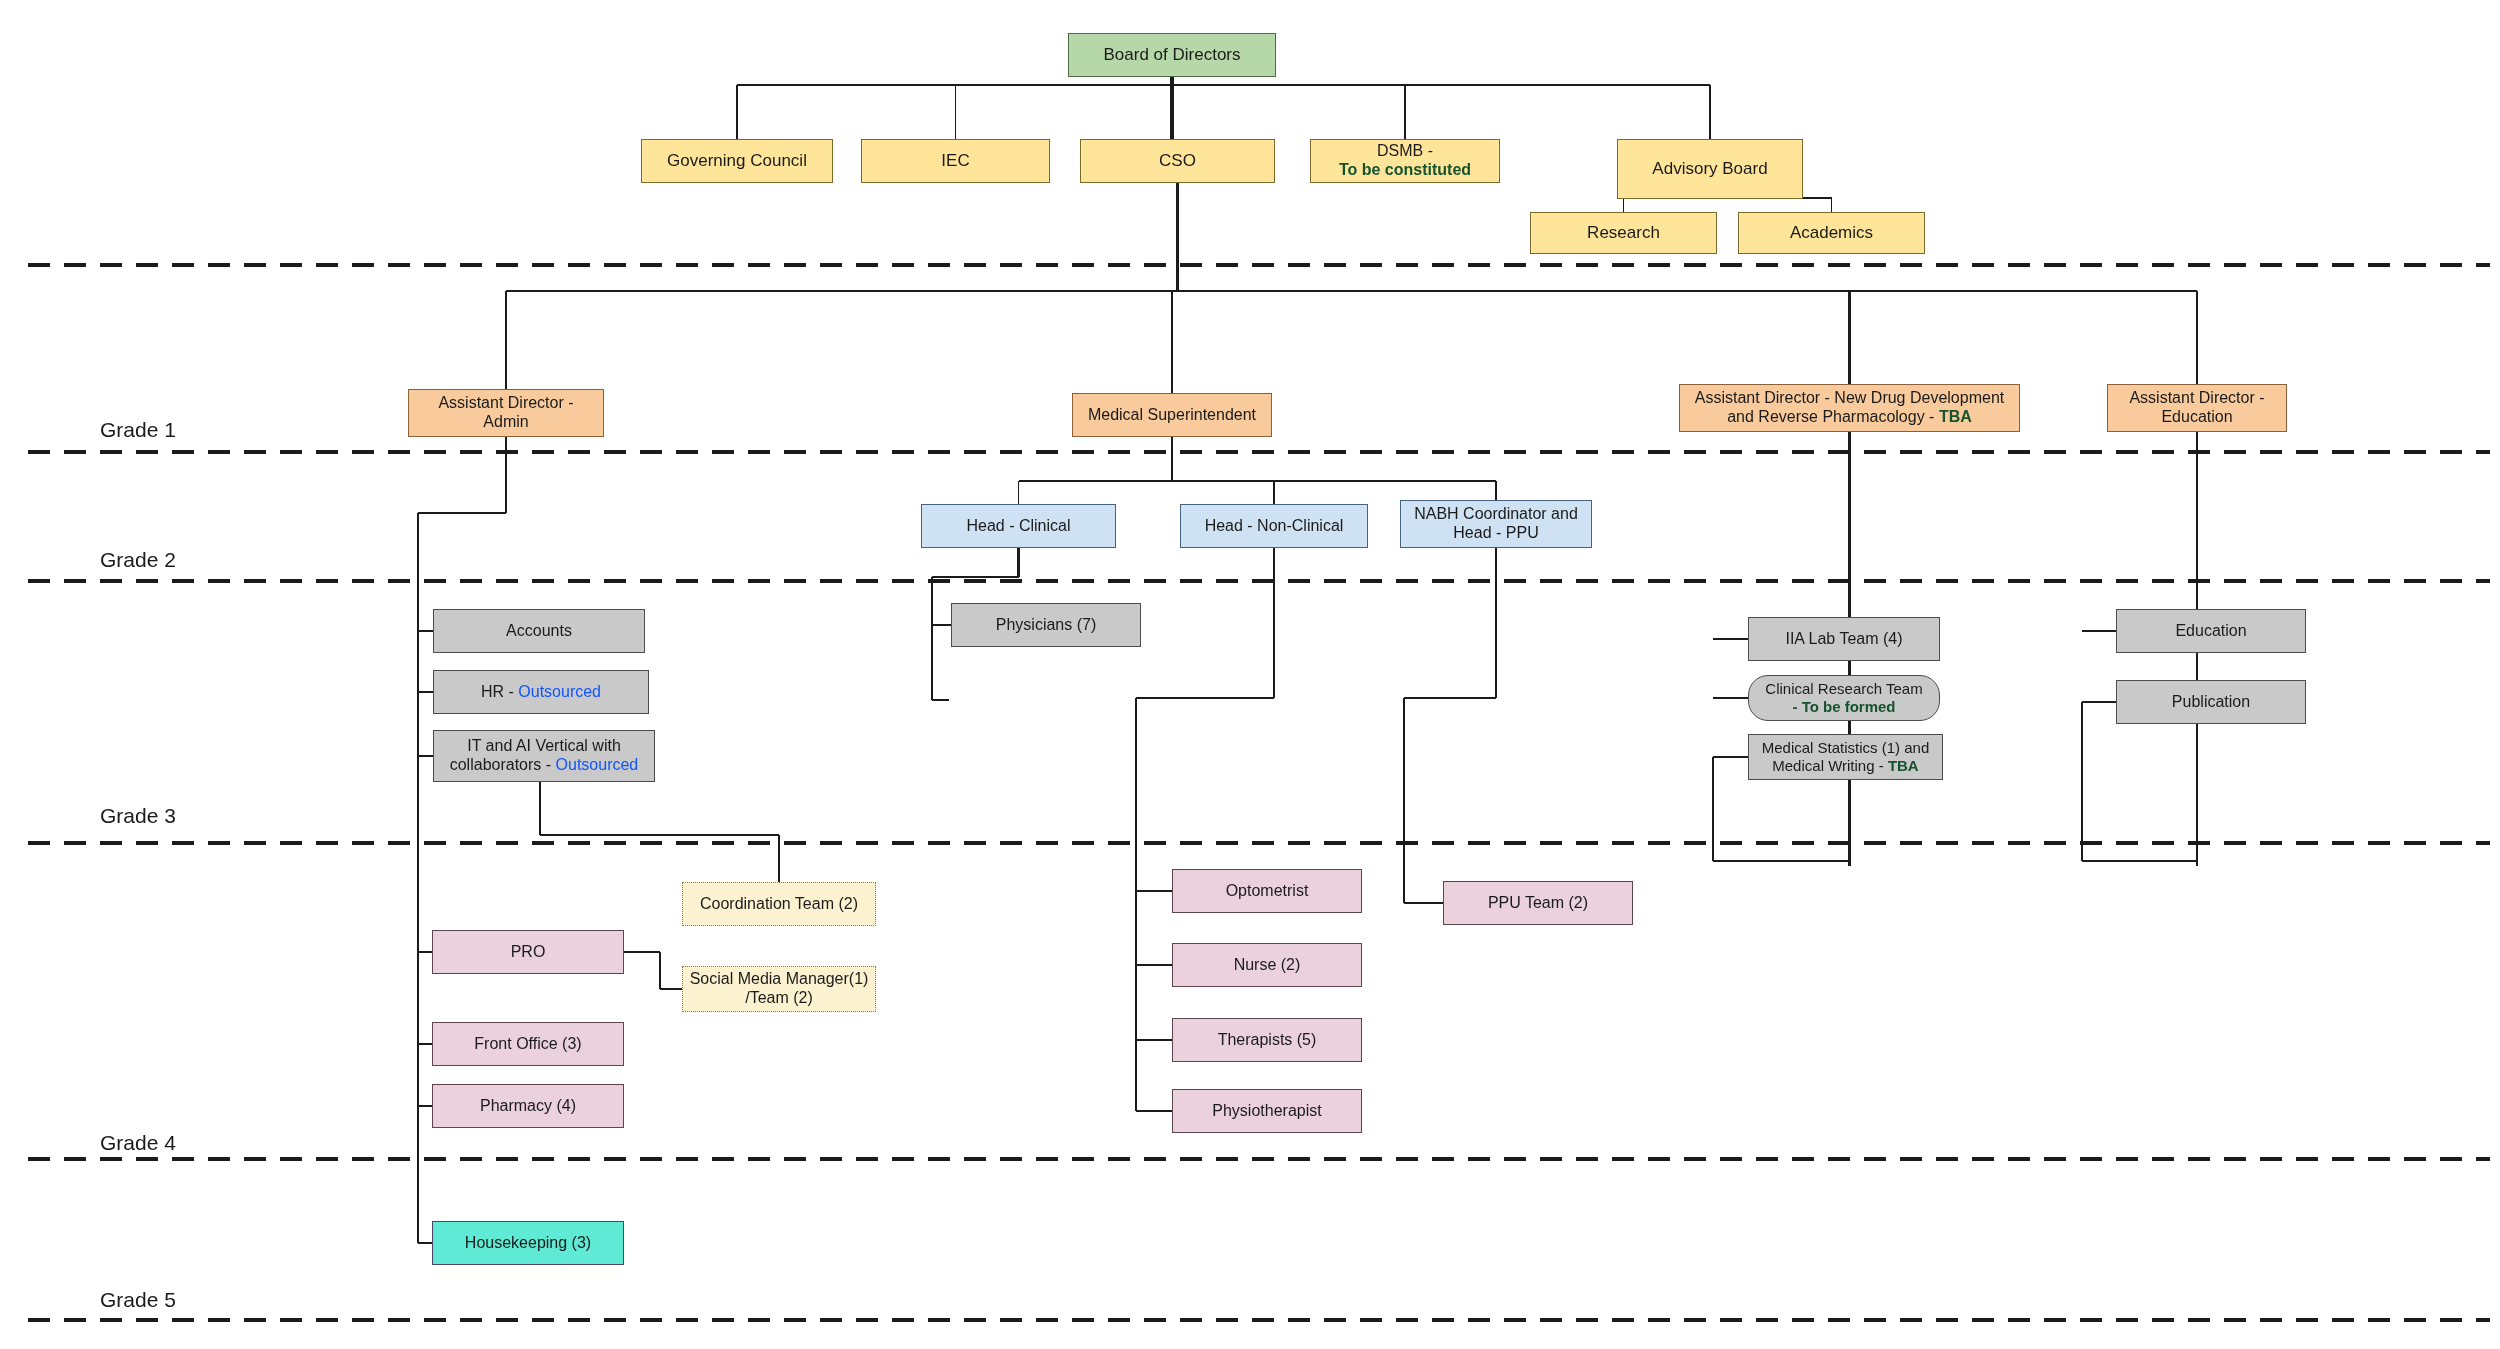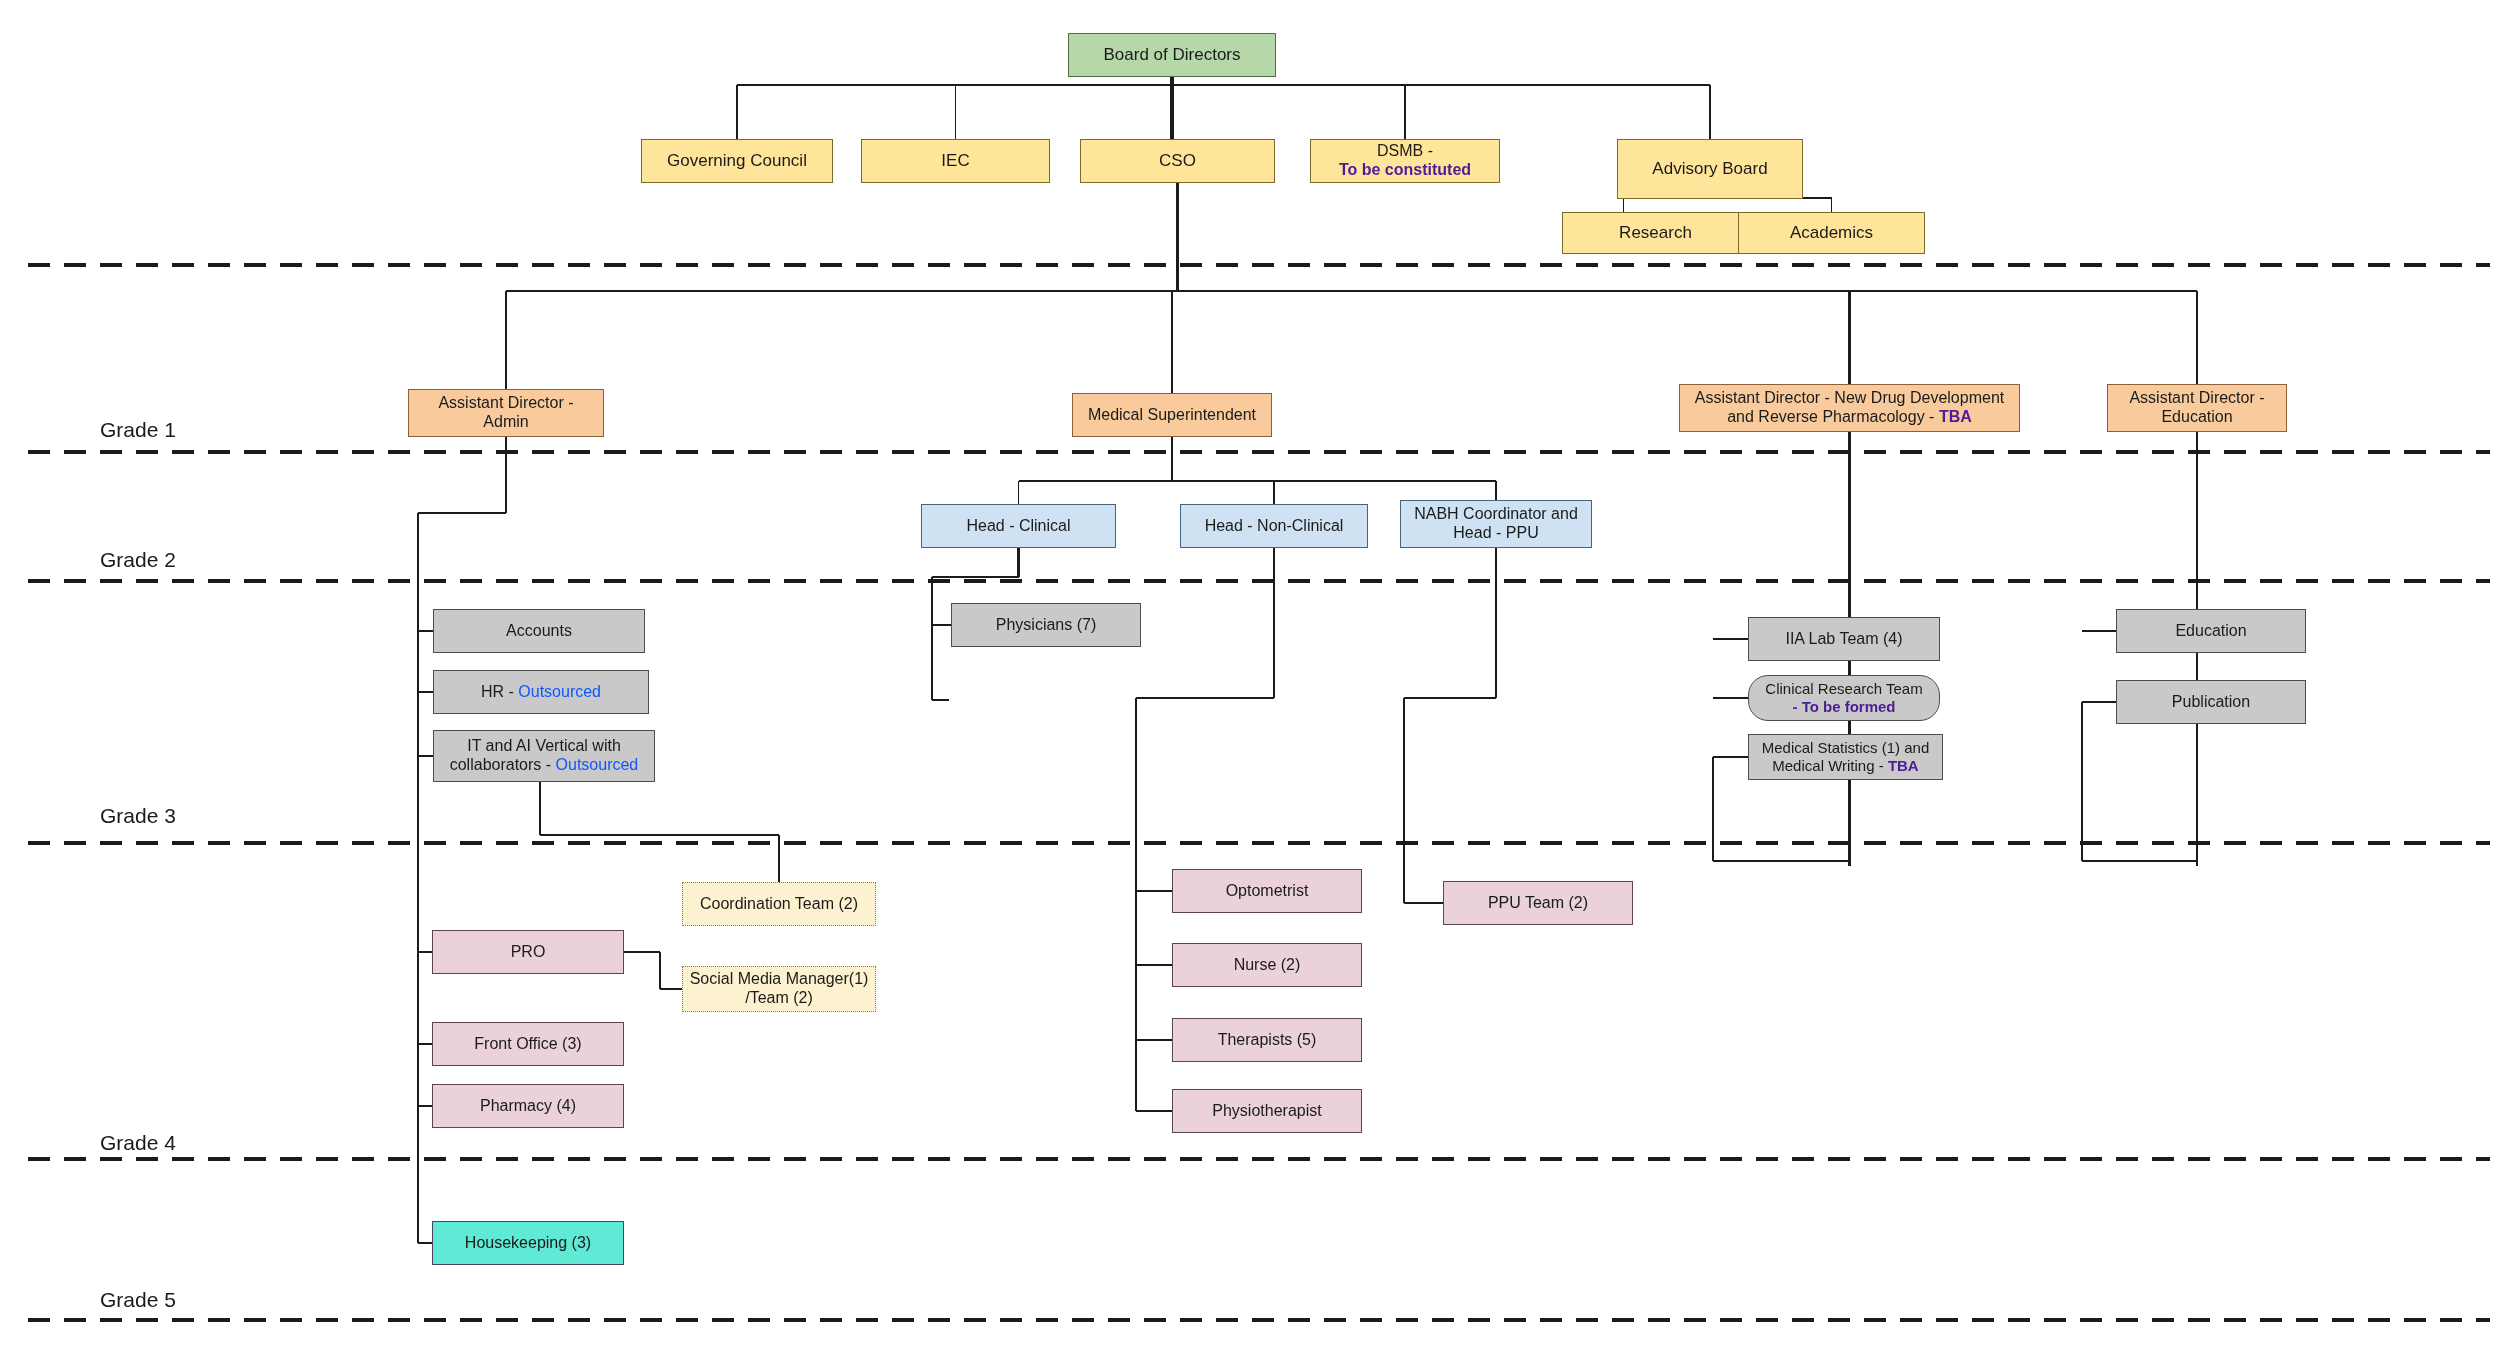--- a/index.html
+++ b/index.html
@@ -41,21 +41,21 @@
     width: 100%;
   }
   .n-green  { background: #b6d7a8; border-color: #4e6b44; }
   .n-yellow { background: #ffe599; border-color: #7a6a2e; }
   .n-orange { background: #f9cb9c; border-color: #8a6039; }
   .n-blue   { background: #cfe2f3; border-color: #46637f; }
   .n-gray   { background: #c9c9c9; border-color: #4d4d4d; }
   .n-pink   { background: #ead1dc; border-color: #5d4550; }
   .n-purple { background: #5eead4; border-color: #4b4468; }
   .n-cream  { background: #fdf2cf; border: 1px dotted #8a7a4a; }
-  .red  { color: #4c1d95; font-weight: bold; }
+  .red  { color: #14532d; font-weight: bold; }
   .blue { color: #1155ff; }
   .grade-label {
     position: absolute;
     font-size: 21px;
     color: #1b1b1b;
     white-space: nowrap;
     z-index: 4;
   }
 </style>
 </head>
@@ -163,21 +163,21 @@
       <span class="node-label">
         <span style="display: block;"><span>DSMB -</span></span>
         <span style="display: block;"><span class="red">To be constituted</span></span>
       </span>
     </div>
     <div class="node n-yellow" style="left: 1617px; top: 139px; width: 186px; height: 60px; font-size: 17px;">
       <span class="node-label">
         <span style="display: block;"><span>Advisory Board</span></span>
       </span>
     </div>
-    <div class="node n-yellow" style="left: 1530px; top: 212px; width: 187px; height: 42px; font-size: 17px; margin-left: 32px;">
+    <div class="node n-yellow" style="left: 1530px; top: 212px; width: 187px; height: 42px; font-size: 17px;">
       <span class="node-label">
         <span style="display: block;"><span>Research</span></span>
       </span>
     </div>
     <div class="node n-yellow" style="left: 1738px; top: 212px; width: 187px; height: 42px; font-size: 17px;">
       <span class="node-label">
         <span style="display: block;"><span>Academics</span></span>
       </span>
     </div>
     <div class="node n-orange" style="left: 408px; top: 389px; width: 196px; height: 48px; font-size: 16px;">

